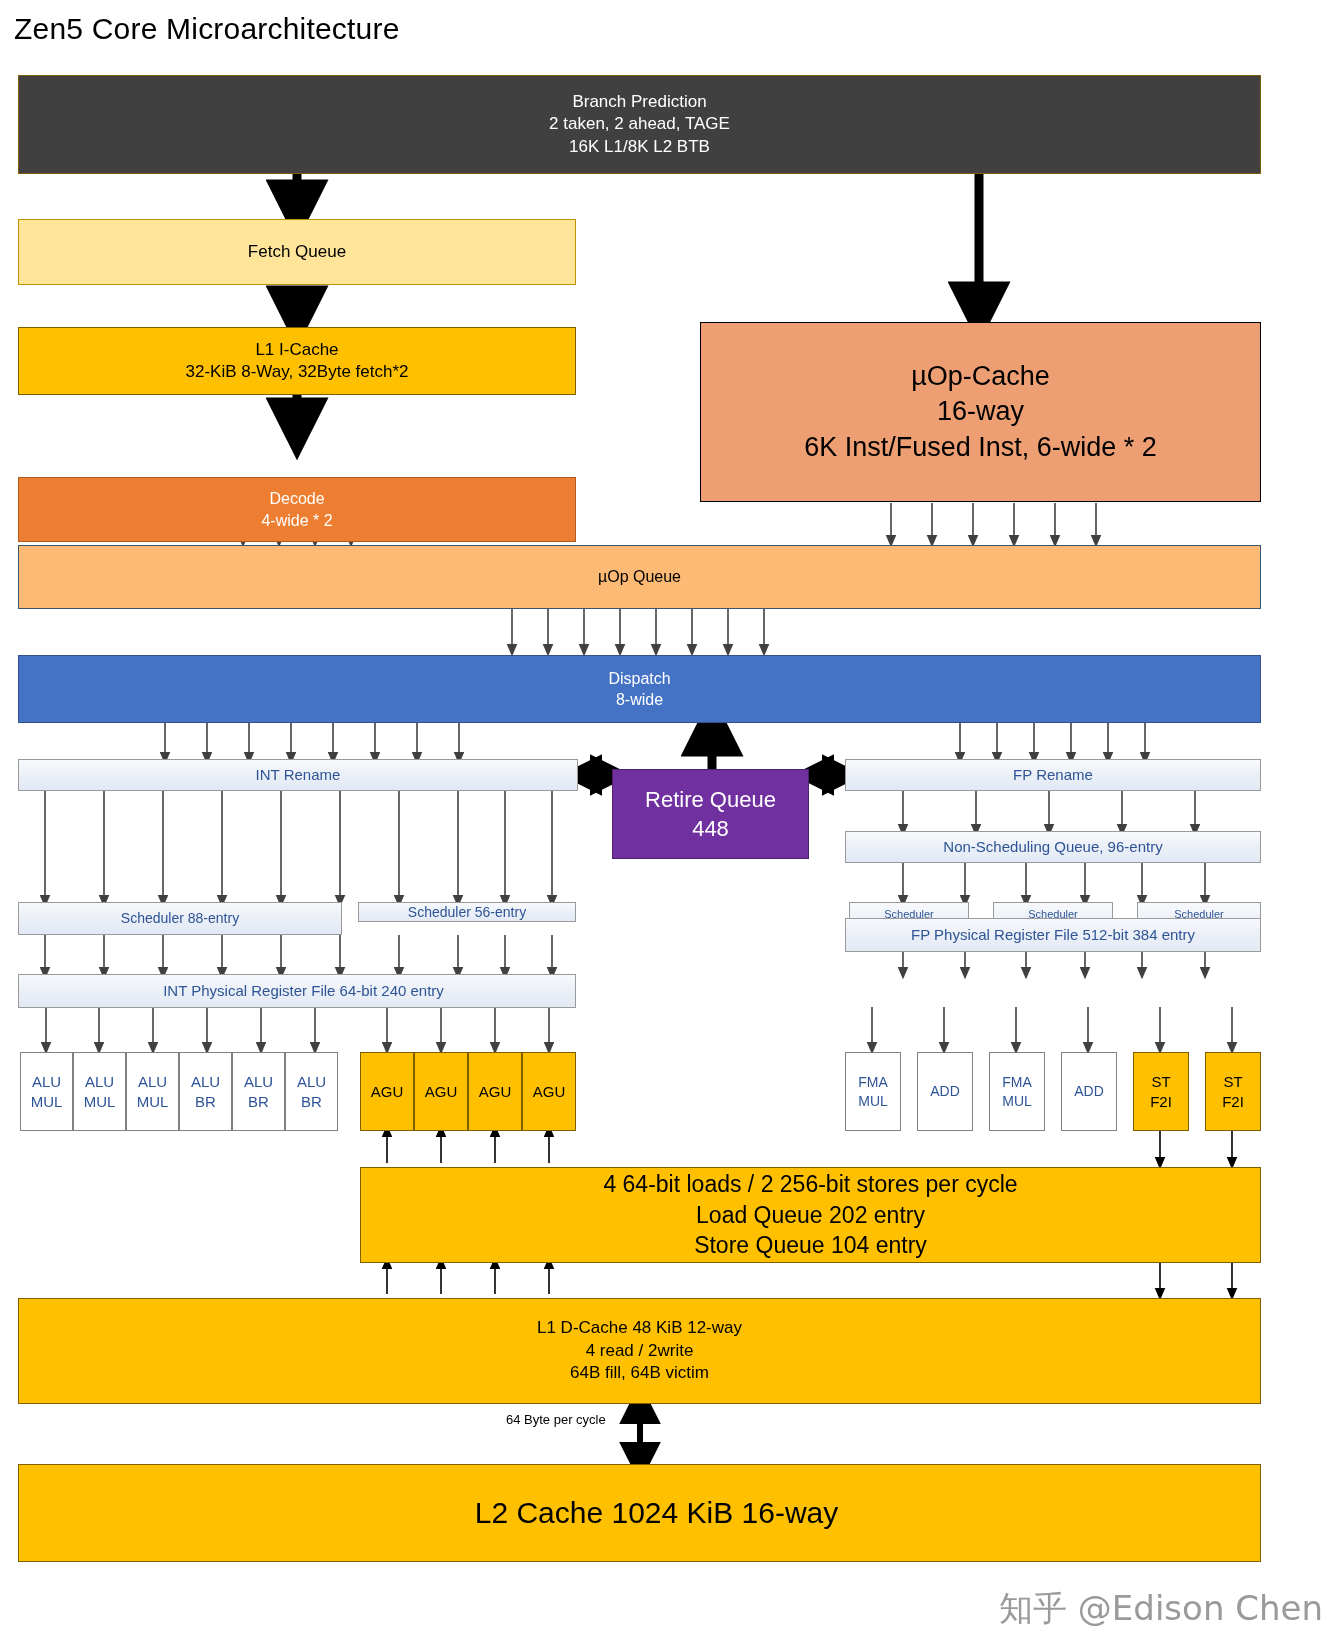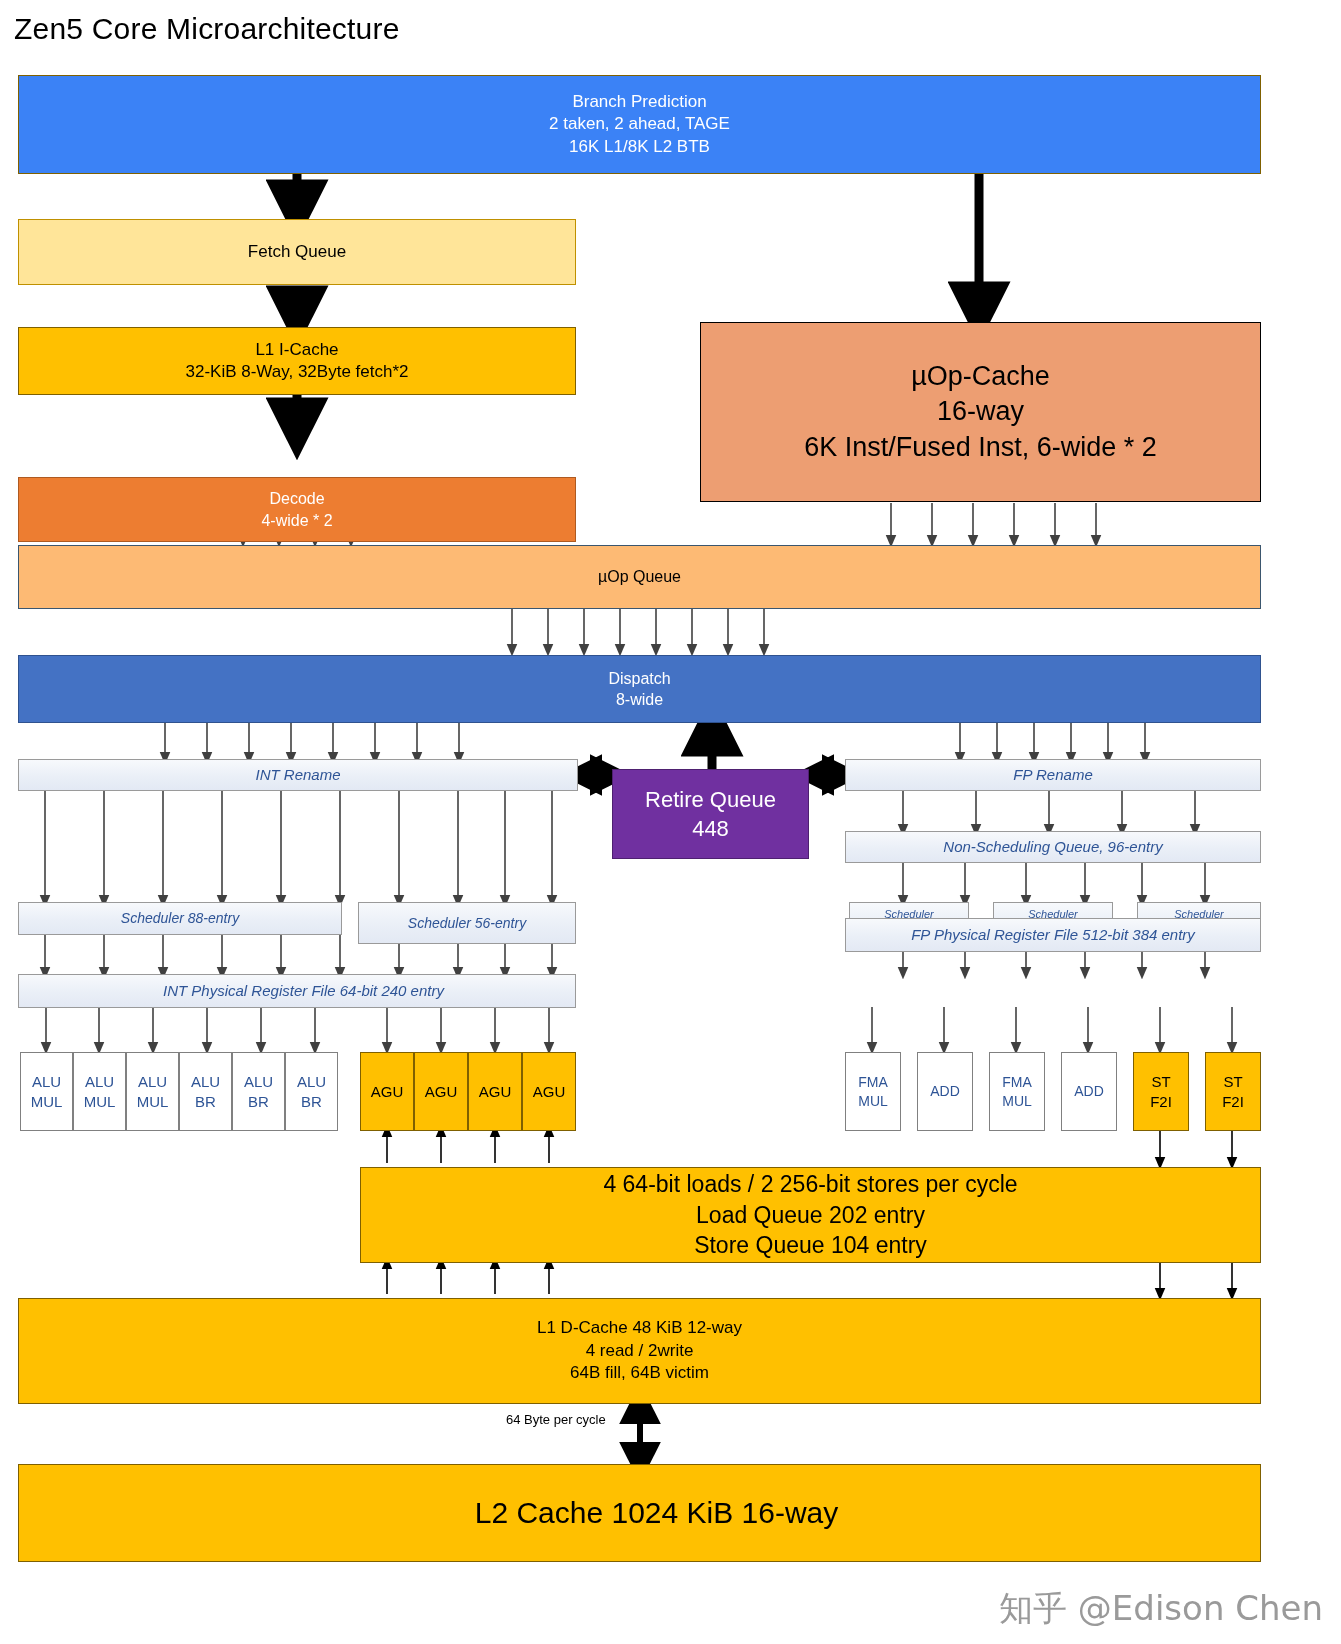--- a/index.html
+++ b/index.html
@@ -6,29 +6,29 @@
   body{
     font-family:"Liberation Sans","DejaVu Sans",sans-serif;
     width:1341px;height:1644px;position:relative;overflow:hidden;
   }
   #stage{position:relative;width:1341px;height:1644px;}
   .box{position:absolute;box-sizing:border-box;display:flex;flex-direction:column;
        align-items:center;justify-content:center;text-align:center;line-height:1.32;}
   .ttl{position:absolute;color:#000;font-size:30px;letter-spacing:.2px;}
 
   
-  .c-bp   {background:#3b82f6;border:1px solid #7f6000;color:#ffffff;}
+  .c-bp   {background:#404040;border:1px solid #7f6000;color:#ffffff;}
   .c-fq   {background:#ffe599;border:1px solid #bf9000;color:#000000;}
   .c-amber{background:#ffc000;border:1px solid #7f6000;color:#000000;}
   .c-dec  {background:#ed7d31;border:1px solid #ae5a21;color:#ffffff;}
   .c-uop  {background:#ed9e72;border:1px solid #000000;color:#000000;}
   .c-uq   {background:#fdba74;border:1px solid #3b566e;color:#000000;}
   .c-disp {background:#4472c4;border:1px solid #2f528f;color:#ffffff;}
   .c-ltbl {background:linear-gradient(180deg,#f7f9fc 0%,#eaeff7 55%,#e3e9f4 100%);
-           border:1px solid #9a9a9a;color:#2e5496;font-style:italic;}
+           border:1px solid #9a9a9a;color:#2e5496;}
   .c-white{background:#ffffff;border:1px solid #808080;color:#2e5496;}
   .c-purple{background:#7030a0;border:1px solid #4e2070;color:#ffffff;}
 
   .l1{display:block;}
   .sub{display:block;}
 
   svg.arrows{position:absolute;left:0;top:0;width:1341px;height:1644px;pointer-events:none;}
   .wm{position:absolute;right:18px;bottom:12px;font-size:34px;color:#9a9a9a;
       font-family:"DejaVu Sans",sans-serif;}
   .lbl64{position:absolute;font-size:13px;color:#000;}
@@ -241,21 +241,21 @@
   </div>
 
   <div class="box c-ltbl" style="left:845px;top:831px;width:416px;height:32px;font-size:15px;">
     <span class="l1">Non-Scheduling Queue, 96-entry</span>
   </div>
 
   <div class="box c-ltbl" style="left:18px;top:902px;width:324px;height:33px;font-size:14px;">
     <span class="l1">Scheduler 88-entry</span>
   </div>
 
-  <div class="box c-ltbl" style="left:358px;top:902px;width:218px;height:42px;font-size:14px;">
+  <div class="box c-ltbl" style="left:358px;top:902px;width:218px;height:20px;font-size:14px;">
     <span class="l1">Scheduler 56-entry</span>
   </div>
 
   <div class="box c-ltbl" style="left:849px;top:902px;width:120px;height:39px;font-size:11px;">
     <span class="l1">Scheduler</span>
     <span class="sub">38-entry</span>
   </div>
 
   <div class="box c-ltbl" style="left:993px;top:902px;width:120px;height:39px;font-size:11px;">
     <span class="l1">Scheduler</span>

